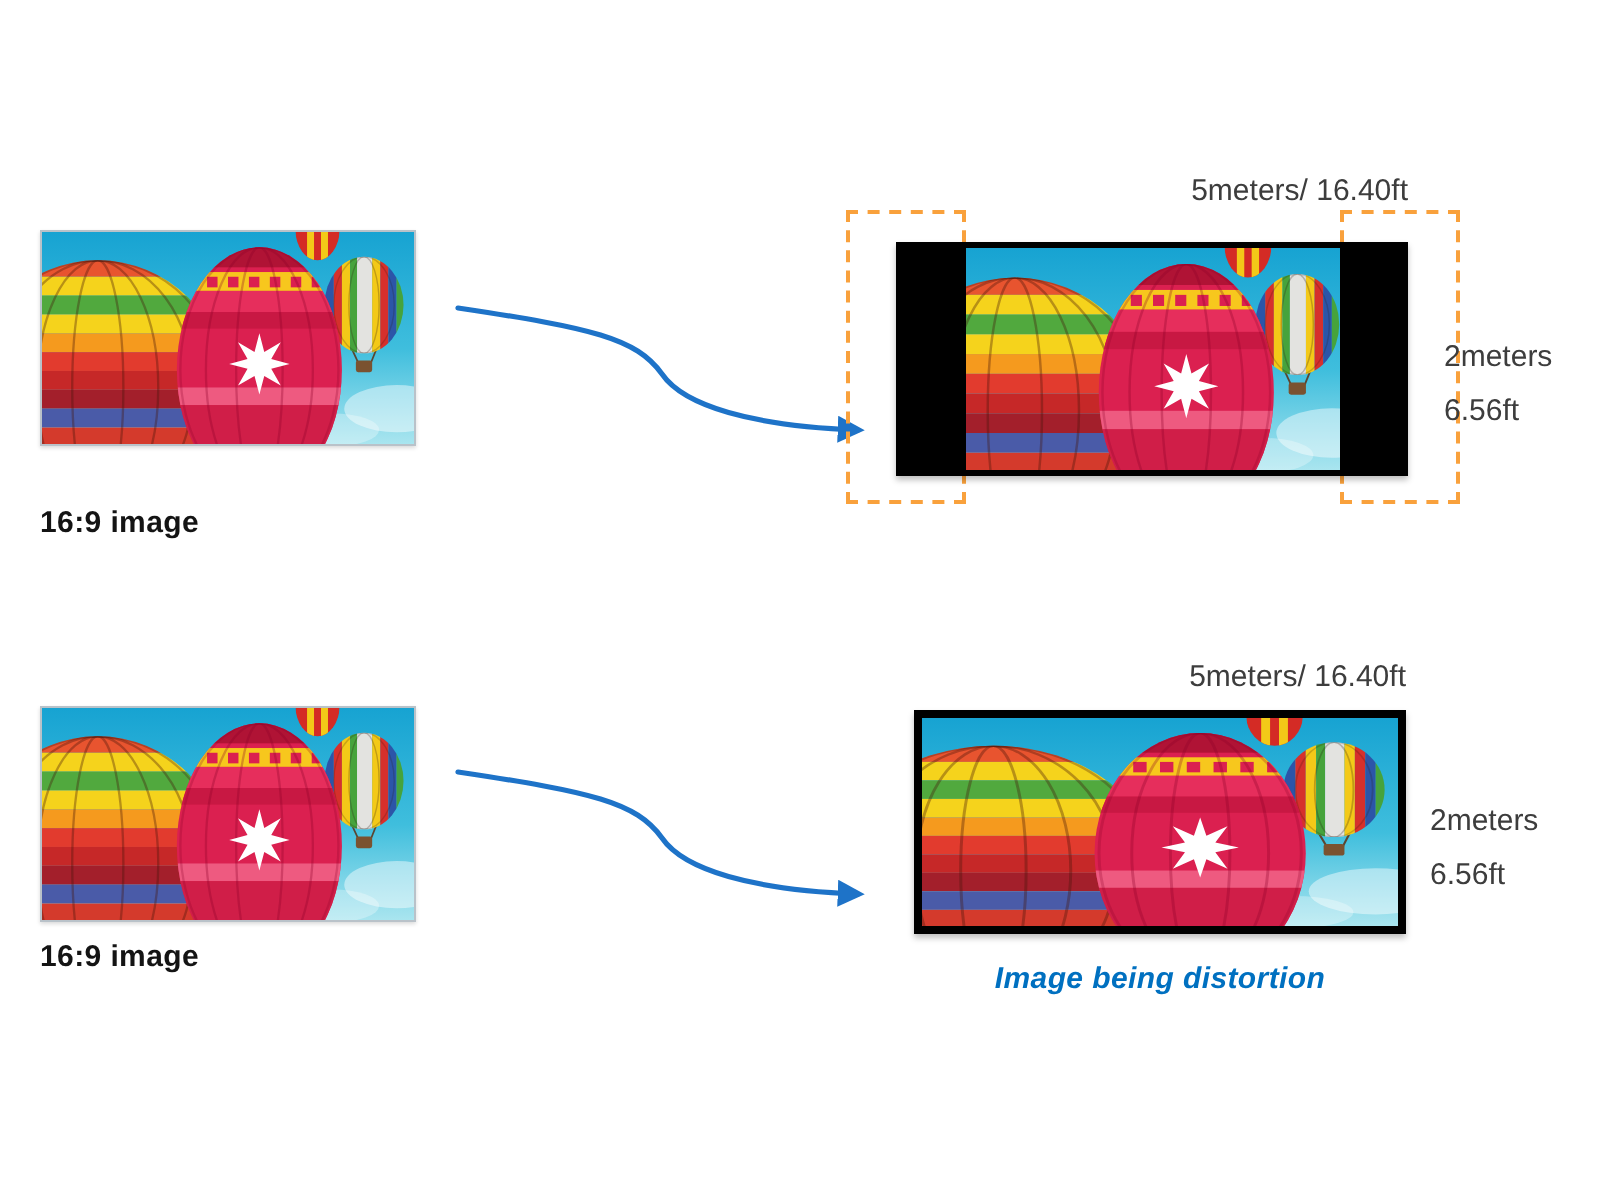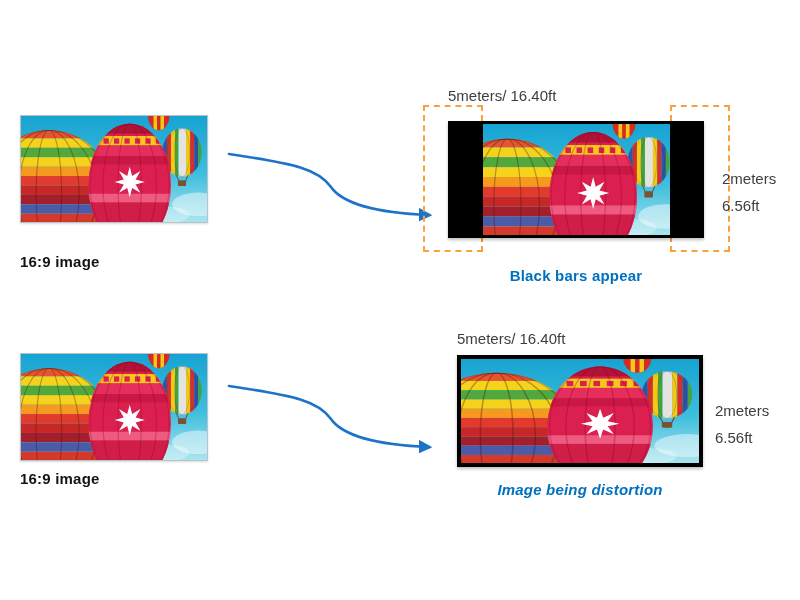--- a/index.html
+++ b/index.html
@@ -33,21 +33,21 @@
   .dash-box{
     position:absolute;border:2px dashed #F9A13C;box-sizing:border-box;
     background:transparent;
   }
 
   
   .dim-label{
     position:absolute;color:#3d3d3d;font-size:15px;line-height:18px;
     white-space:nowrap;
   }
-  .dim-label.center{text-align:left;}
+  .dim-label.center{text-align:right;}
   .dim-vert div{margin-bottom:9px;}
 
   
   .caption{
     position:absolute;color:#0070C0;font-size:15px;font-weight:600;
     text-align:center;white-space:nowrap;letter-spacing:.2px;
   }
 
   .arrow-svg{position:absolute;overflow:visible;}
 </style>
@@ -173,21 +173,20 @@
           <use href="#scene"></use>
         </svg>
     </div>
   </div>
 
   <div class="dim-label dim-vert" style="left:722px;top:170px;">
     <div>2meters</div>
     <div>6.56ft</div>
   </div>
 
-  <div class="caption" style="left:448px;top:267px;width:256px;">Black bars appear</div>
 
   <div class="src-img" style="left:20px;top:353px;">
     <svg viewBox="0 0 320 180" preserveAspectRatio="none">
         <use href="#scene"></use>
       </svg>
   </div>
   <div class="src-label" style="top:470px;">16:9 image</div>
 
   <svg class="arrow-svg" style="left:226px;top:378px;" width="220" height="80">
     <path d="M3,8 C70,18 92,23 105,41 C116,57 150,67 203,69" fill="none" stroke="#1E73C8" stroke-width="2.6" stroke-linecap="round" marker-end="url(#ah)"></path>

